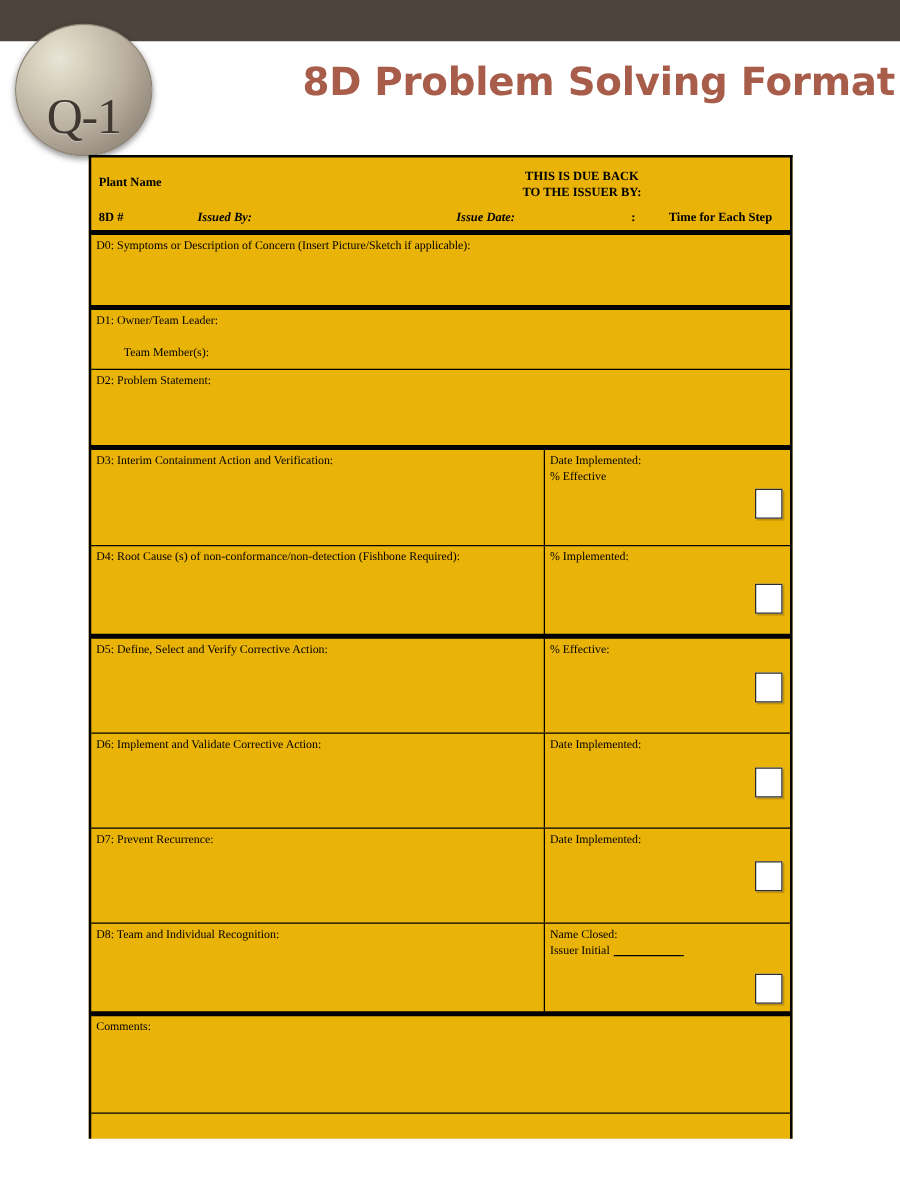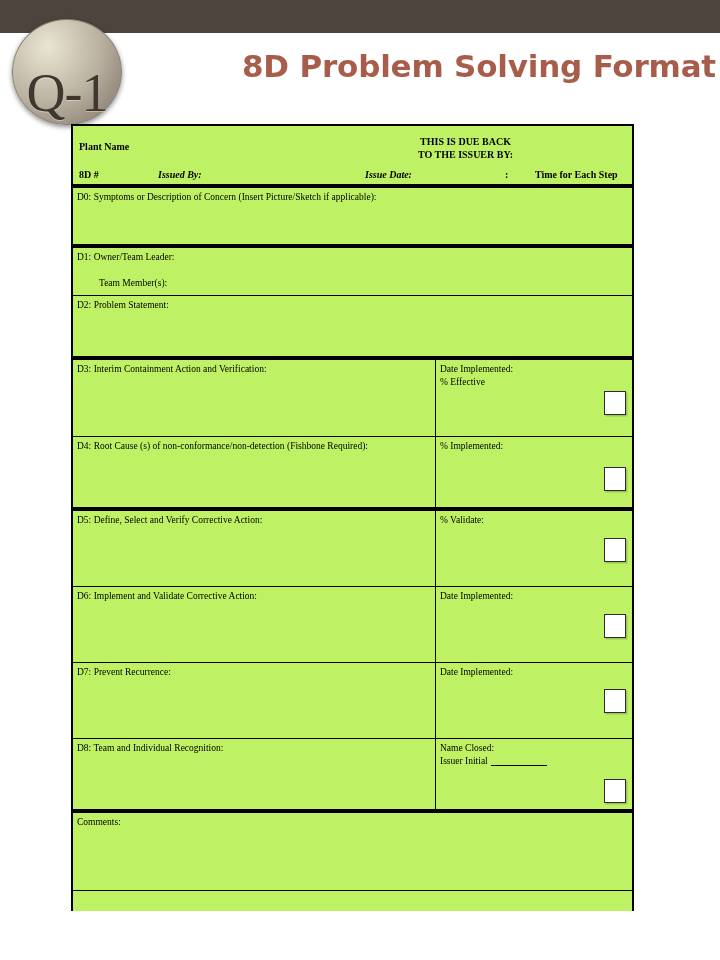--- a/index.html
+++ b/index.html
@@ -35,21 +35,21 @@
     background:
       radial-gradient(ellipse at 32% 26%, #e9e4d6 0%, #d6cfbc 22%, #b9b0a0 52%, #9c9284 74%, #7d7469 100%);
     box-shadow: 0 2px 5px rgba(0,0,0,0.45);
     border: 1px solid #8b8274;
     display: flex;
     align-items: center;
     justify-content: center;
   }
   .logo-text {
     font-family: "Liberation Serif", serif;
-    font-size: 54px;
+    font-size: 40px;
     color: #403830;
     line-height: 1;
     letter-spacing: -1px;
     transform: translateY(-3px);
     text-shadow: 0 1px 0 rgba(255,255,255,0.35);
     margin-top: 48px;
   }
 
   .page-title {
     position: absolute;
@@ -68,21 +68,21 @@
   
   .form {
     position: absolute;
     left: 71px;
     top: 124px;
     width: 563px;
     box-sizing: border-box;
     border-left: 2px solid #000;
     border-right: 2px solid #000;
     border-top: 2px solid #000;
-    background: #bef264;
+    background: #eab308;
   }
 
   .row {
     position: relative;
     display: flex;
     box-sizing: border-box;
     border-bottom: 1px solid #000;
   }
   .row.thick-solid {
     border-bottom: 1px solid #000;
@@ -204,21 +204,21 @@
       <span>% Implemented:</span>
       <span class="chk" style="top:30px;"></span>
     </div>
   </div>
 
   <div class="row" style="height:76px;">
     <div class="cell left">
       <span>D5: Define, Select and Verify Corrective Action:</span>
     </div>
     <div class="cell right">
-      <span>% Validate:</span>
+      <span>% Effective:</span>
       <span class="chk" style="top:27px;"></span>
     </div>
   </div>
 
   <div class="row" style="height:76px;">
     <div class="cell left">
       <span>D6: Implement and Validate Corrective Action:</span>
     </div>
     <div class="cell right">
       <span>Date Implemented:</span>

